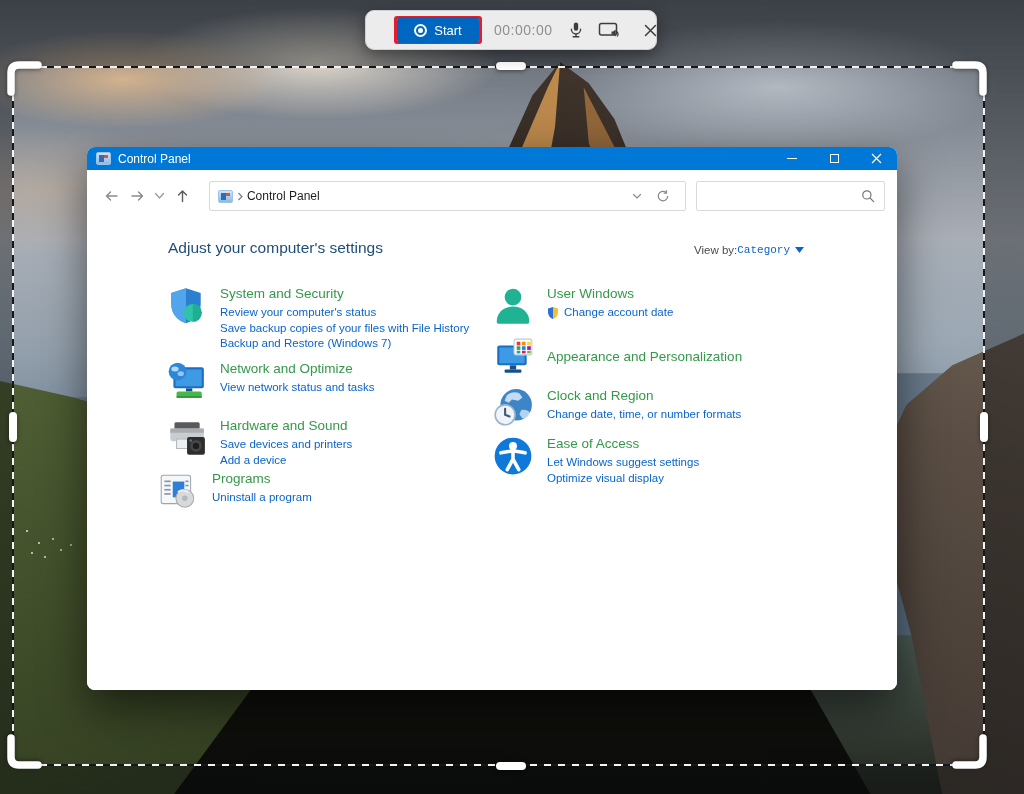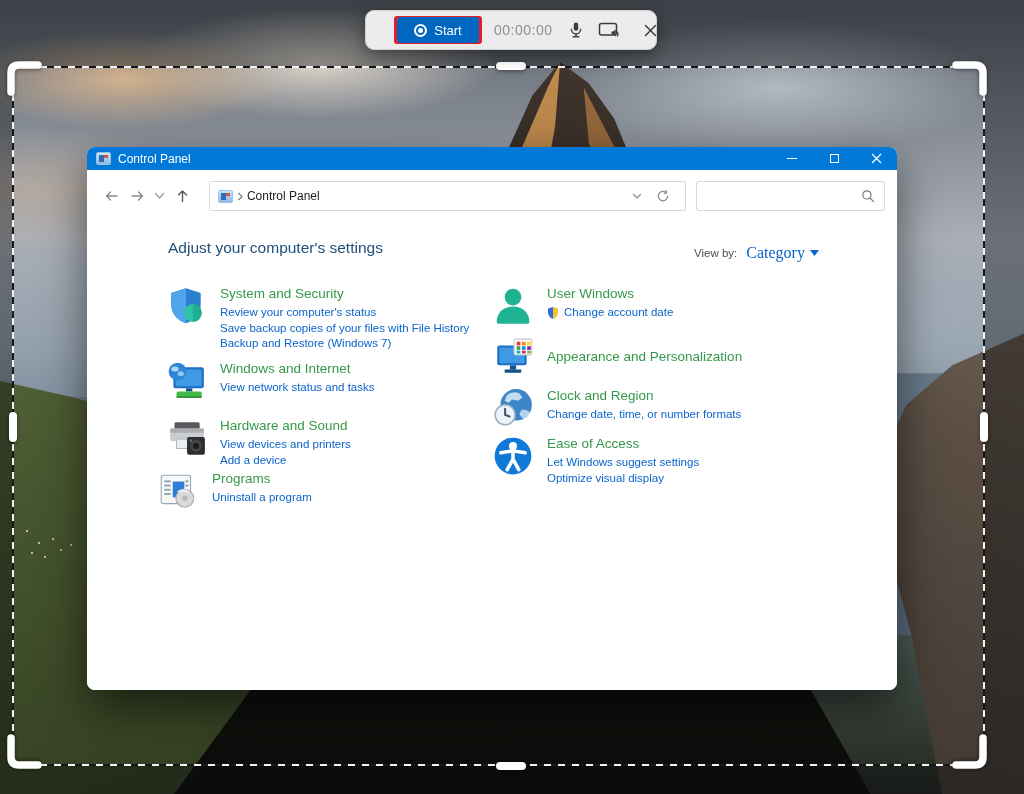--- a/index.html
+++ b/index.html
@@ -89,24 +89,24 @@
   .addr-text { font-size:12px; color:#1e1e1e; }
   .addr .spring { flex:1; }
   .addr-btn { background:none; border:none; color:#8a8a8a; display:flex; align-items:center; padding:0 7px; }
   .search { margin-left:10px; flex:1; height:30px; border:1px solid #d9d9d9; border-radius:2px;
     display:flex; align-items:center; padding:0 9px; }
   .search input { flex:1; border:none; outline:none; font-size:12px; font-family:inherit; color:#333; background:transparent; }
   .search .mag { color:#777; display:flex; }
 
   .content { position:relative; flex:1; background:#fff; }
   .heading { position:absolute; left:81px; top:17px; font-size:15.5px; color:var(--heading-blue,#1f4e79); }
-  .viewby { position:absolute; left:607px; top:22px; display:flex; align-items:center; gap:9px; font-size:11.5px; }
+  .viewby { position:absolute; left:607px; top:22px; display:flex; align-items:center; gap:0; font-size:11.5px; }
   .viewby-label { color:#4d4d4d; }
   .viewby-value { color:var(--link-blue,#0a64cc); display:flex; align-items:center; gap:5px; background:none; border:none;
-    font-size:16px; font-family:Liberation Serif, serif; }
+    font-size:11px; font-family:Liberation Mono, monospace; }
   .viewby-value svg { display:block; }
 
   .cat { position:absolute; display:flex; gap:13px; }
   .cat .icon { width:42px; height:42px; flex:none; }
   .cat .icon svg { display:block; }
   .txt { display:flex; flex-direction:column; }
   .cat-title { font-size:13.5px; color:var(--category-green,#35984a); line-height:18px; margin-bottom:2px; text-decoration:none; }
   .cat-link { font-size:11.5px; color:var(--link-blue,#0a64cc); line-height:15.5px; text-decoration:none; }
   .cat-link.with-icon { display:flex; align-items:center; gap:5px; }
   .cat.v-center { align-items:center; }
@@ -278,41 +278,41 @@
           <rect x="10" y="9" width="25" height="16" fill="#3f9ae6"></rect>
           <rect x="20" y="27" width="6" height="3" fill="#14508c"></rect>
           <rect x="11" y="30" width="24" height="6" rx="1.5" fill="#43b94a"></rect>
           <rect x="11" y="34.5" width="24" height="1.5" fill="#2e8f36"></rect>
           <circle cx="12" cy="11" r="8.5" fill="#2e86d8"></circle>
           <ellipse cx="9.5" cy="8.5" rx="3.5" ry="2.4" fill="#bfe2f8" opacity=".9"></ellipse>
           <ellipse cx="15" cy="13" rx="3" ry="2.2" fill="#bfe2f8" opacity=".7"></ellipse>
         </svg>
       </div>
       <div class="txt">
-        <a class="cat-title">Windows and Internet</a>
+        <a class="cat-title">Network and Optimize</a>
         <a class="cat-link">View network status and tasks</a>
       </div>
     </div>
 
     <div class="cat pos-hardware">
       <div class="icon">
         <svg viewBox="0 0 40 40" width="42" height="42">
           <rect x="9" y="5" width="24" height="7" rx="1.5" fill="#5a5a5a"></rect>
           <rect x="5" y="11" width="32" height="12" rx="2" fill="#c9cdd1"></rect>
           <rect x="5" y="11" width="32" height="4" fill="#a9adb2"></rect>
           <rect x="11" y="21" width="18" height="9" fill="#eceff1" stroke="#b5b9bd"></rect>
           <rect x="21" y="19" width="17" height="17" rx="2" fill="#2e2e30"></rect>
           <circle cx="29.5" cy="27.5" r="5.5" fill="#47474b"></circle>
           <circle cx="29.5" cy="27.5" r="3" fill="#1d1d1f"></circle>
           <circle cx="24.5" cy="22.5" r="1.2" fill="#6a6a6e"></circle>
         </svg>
       </div>
       <div class="txt">
         <a class="cat-title">Hardware and Sound</a>
-        <a class="cat-link">View devices and printers</a>
+        <a class="cat-link">Save devices and printers</a>
         <a class="cat-link">Add a device</a>
       </div>
     </div>
 
     <div class="cat pos-programs">
       <div class="icon">
         <svg viewBox="0 0 40 40" width="42" height="42">
           <rect x="4" y="5" width="28" height="27" rx="2" fill="#f5f7f9" stroke="#9aa7b2"></rect>
           <rect x="7" y="10" width="6" height="1.6" fill="#8a98a4"></rect>
             <rect x="7" y="14" width="6" height="1.6" fill="#8a98a4"></rect>

